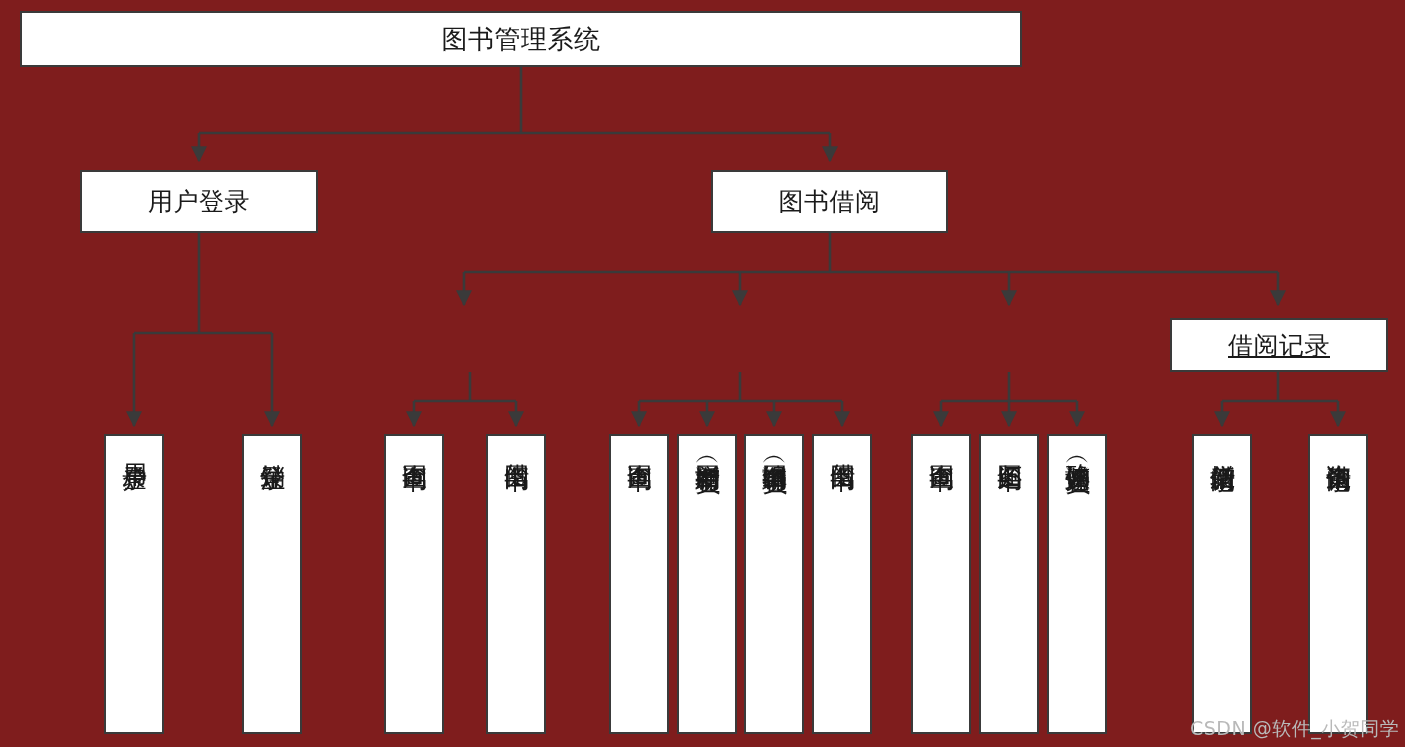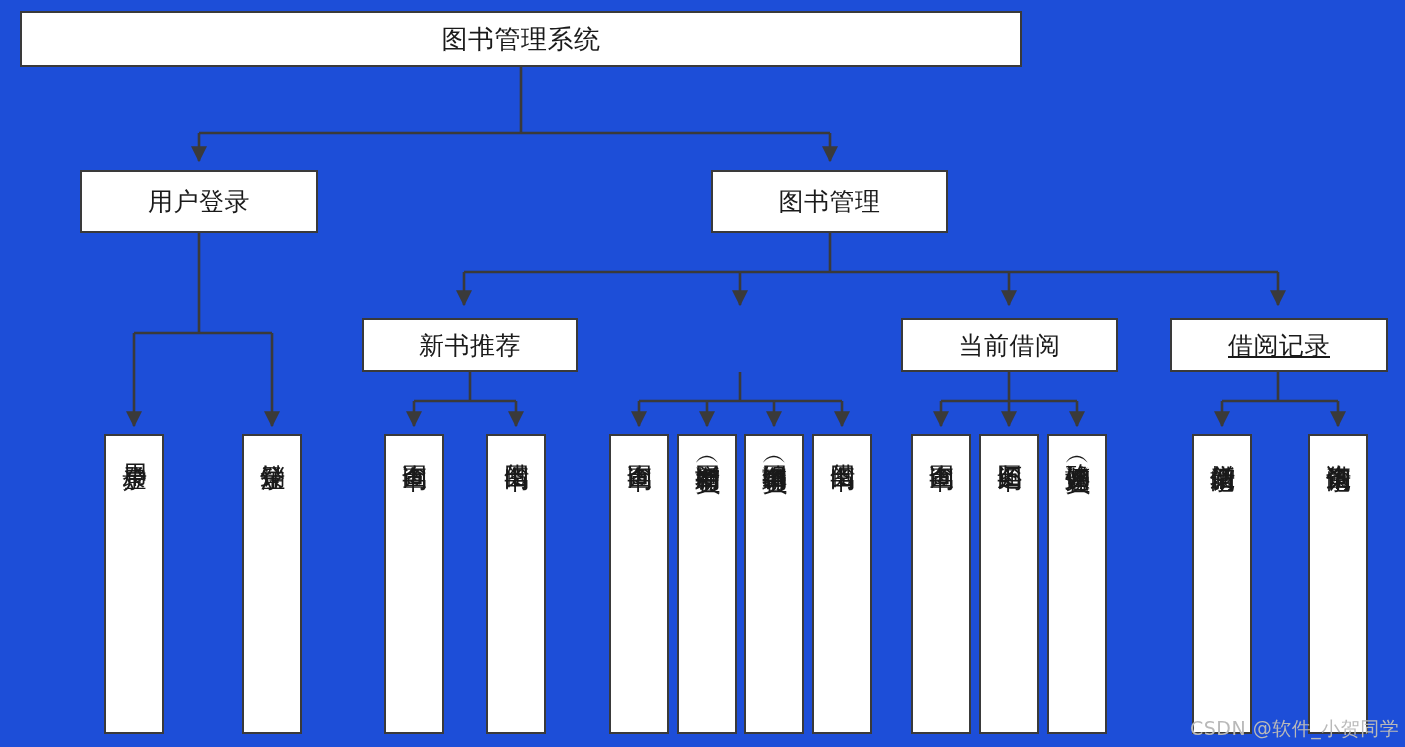--- a/index.html
+++ b/index.html
@@ -7,21 +7,21 @@
     padding: 0;
     background: #ffffff;
   }
   body {
     font-family: "DejaVu Sans", "Liberation Sans", sans-serif;
   }
   #canvas {
     position: relative;
     width: 1405px;
     height: 747px;
-    background: #1d4ed8;
+    background: #7f1d1d;
     overflow: hidden;
   }
   #edges {
     position: absolute;
     left: 0;
     top: 0;
     width: 1405px;
     height: 747px;
     pointer-events: none;
   }
@@ -127,29 +127,23 @@
   </svg>
 
   <div class="node horiz root" style="left:20px; top:11px; width:1002px; height:56px;">
     <span class="label">图书管理系统</span>
   </div>
 
   <div class="node horiz" style="left:80px; top:170px; width:238px; height:63px;">
     <span class="label">用户登录</span>
   </div>
   <div class="node horiz" style="left:711px; top:170px; width:237px; height:63px;">
-    <span class="label">图书管理</span>
+    <span class="label">图书借阅</span>
   </div>
 
-  <div class="node horiz" style="left:362px; top:318px; width:216px; height:54px;">
-    <span class="label">新书推荐</span>
-  </div>
-  <div class="node horiz" style="left:901px; top:318px; width:217px; height:54px;">
-    <span class="label">当前借阅</span>
-  </div>
   <div class="node horiz" style="left:1170px; top:318px; width:218px; height:54px;text-decoration:underline;">
     <span class="label">借阅记录</span>
   </div>
 
   <div class="node vert" style="left:104px; top:434px; width:60px; height:300px;">
     <span class="label">用户登录</span>
   </div>
   <div class="node vert" style="left:242px; top:434px; width:60px; height:300px;">
     <span class="label">注销登录</span>
   </div>

